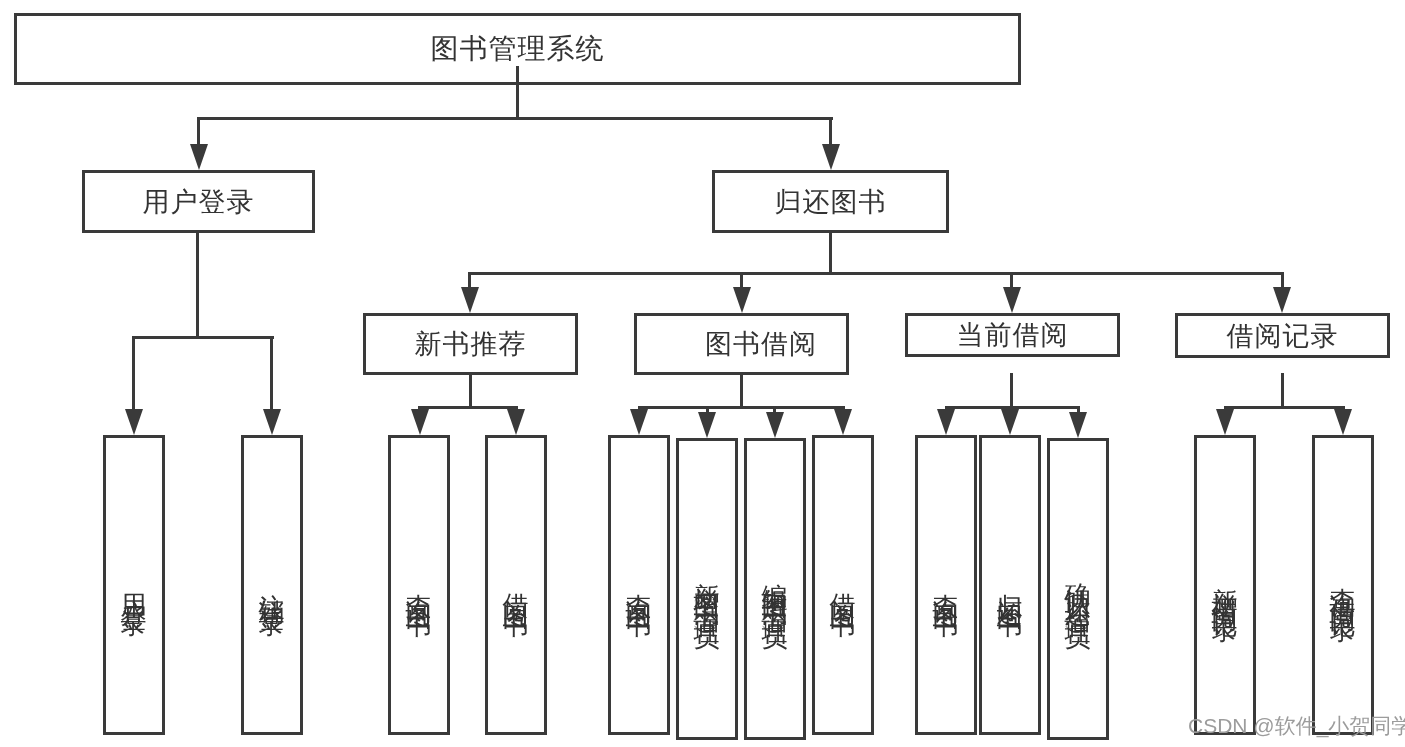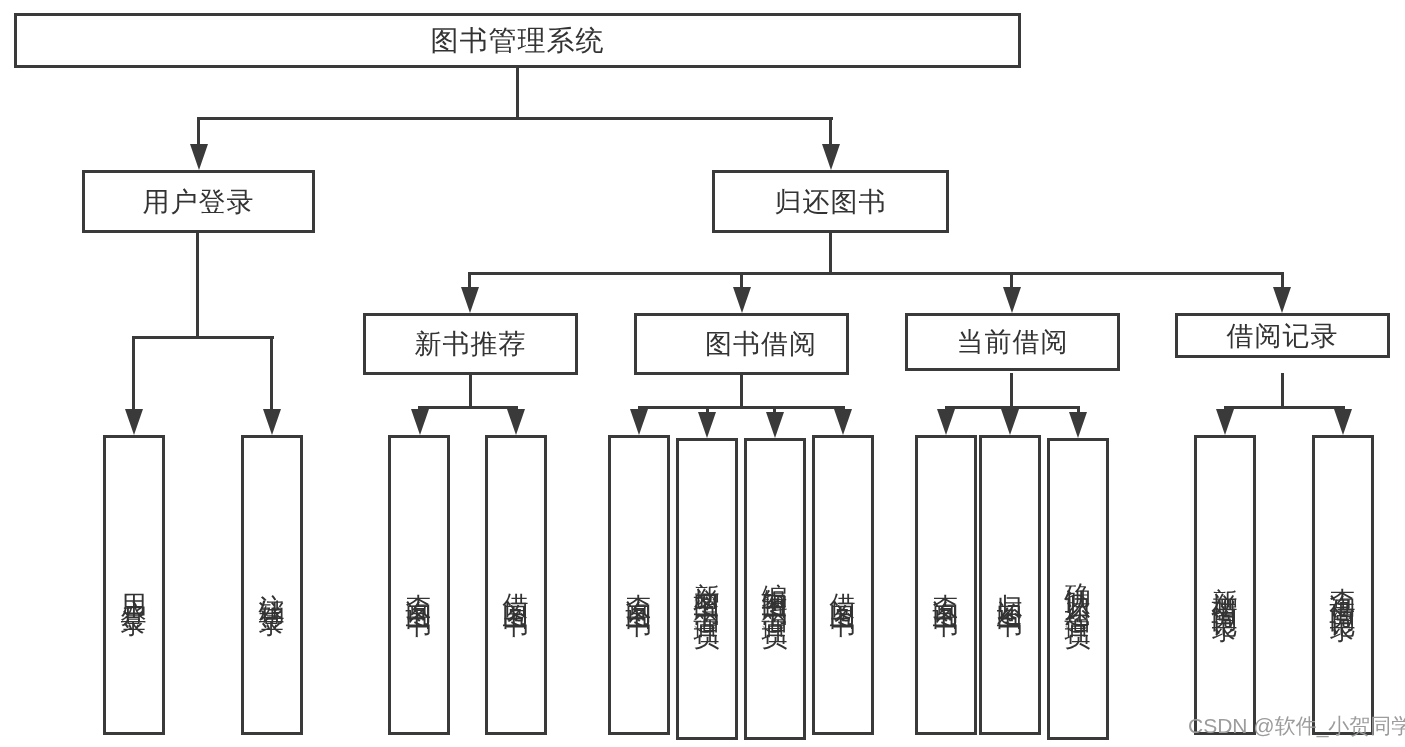--- a/index.html
+++ b/index.html
@@ -51,21 +51,21 @@
     color:var(--wm);
     z-index:10;
     white-space:nowrap;
   }
 </style>
 </head>
 <body>
 
 <div id="canvas">
 
-  <div class="node h root" style="left:14px;top:13px;width:1007px;height:55px;">
+  <div class="node h root" style="left:14px;top:13px;width:1007px;height:72px;">
     <span>图书管理系统</span>
   </div>
 
   <div class="vline" style="left:516px;top:66px;height:51px;"></div>
   <div class="hline" style="left:197px;top:117px;width:636px;"></div>
   <div class="vline" style="left:197px;top:117px;height:30px;"></div>
   <div class="ahead" style="left:190px;top:144px;"></div>
   <div class="vline" style="left:829px;top:117px;height:30px;"></div>
   <div class="ahead" style="left:822px;top:144px;"></div>
 
@@ -93,21 +93,21 @@
   <div class="ahead" style="left:1003px;top:287px;"></div>
   <div class="vline" style="left:1281px;top:272px;height:15px;"></div>
   <div class="ahead" style="left:1273px;top:287px;"></div>
 
   <div class="node h" style="left:363px;top:313px;width:215px;height:62px;">
     <span>新书推荐</span>
   </div>
   <div class="node h" style="left:634px;top:313px;width:215px;height:62px;padding-left:39px;">
     <span>图书借阅</span>
   </div>
-  <div class="node h" style="left:905px;top:313px;width:215px;height:58px;">
+  <div class="node h" style="left:905px;top:313px;width:215px;height:44px;">
     <span>当前借阅</span>
   </div>
   <div class="node h" style="left:1175px;top:313px;width:215px;height:45px;">
     <span>借阅记录</span>
   </div>
 
   <div class="vline" style="left:469px;top:373px;height:33px;"></div>
   <div class="hline" style="left:418px;top:406px;width:100px;"></div>
   <div class="vline" style="left:418px;top:406px;height:5px;"></div>
   <div class="ahead" style="left:411px;top:409px;"></div>

